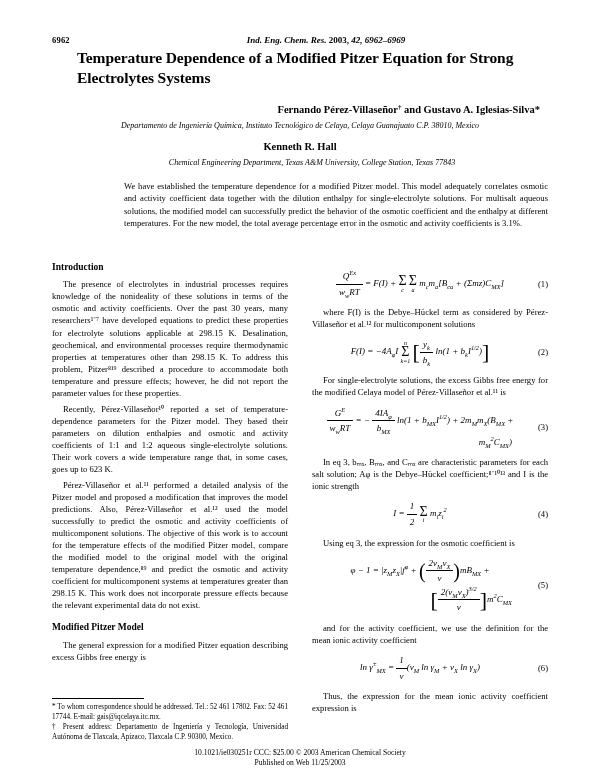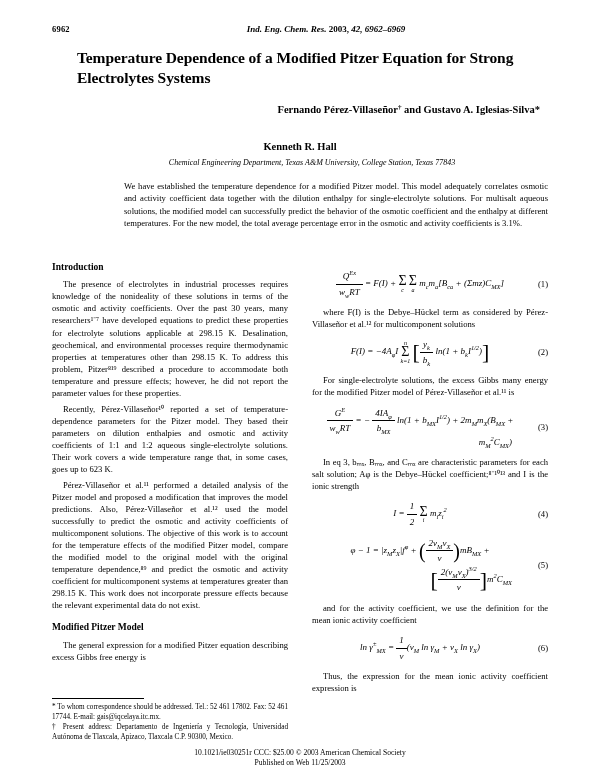--- a/index.html
+++ b/index.html
@@ -19,21 +19,21 @@
     position: relative;
     width: 600px;
     height: 776px;
     padding: 0;
     box-sizing: border-box;
   }
 
   
   .runhead {
     position: absolute;
-    top: 24px;
+    top: 35px;
     left: 52px;
     right: 52px;
     font-size: 8.5px;
     font-weight: bold;
     display: flex;
     align-items: center;
     gap: 34px;
   }
   .runhead .folio {
     font-size: 8.5px;
@@ -248,20 +248,21 @@
     <span class="journal">
       <span>Ind. Eng. Chem. Res. </span><span class="yr">2003,</span><span> 42, 6962–6969</span>
     </span>
   </div>
 
   <div class="title">Temperature Dependence of a Modified Pitzer Equation for Strong Electrolytes Systems</div>
 
   <div class="authors">
     <span>Fernando Pérez-Villaseñor</span><sup>†</sup><span> and Gustavo A. Iglesias-Silva*</span>
   </div>
+  <div class="affil1">Departamento de Ingeniería Química, Instituto Tecnológico de Celaya, Celaya Guanajuato C.P. 38010, Mexico</div>
 
   <div class="author2">Kenneth R. Hall</div>
   <div class="affil2">Chemical Engineering Department, Texas A&amp;M University, College Station, Texas 77843</div>
 
   <div class="abstract">We have established the temperature dependence for a modified Pitzer model. This model adequately correlates osmotic and activity coefficient data together with the dilution enthalpy for single-electrolyte solutions. For multisalt aqueous solutions, the modified model can successfully predict the behavior of the osmotic coefficient and the enthalpy at different temperatures. For the new model, the total average percentage error in the osmotic and activity coefficients is 3.1%.</div>
 
   <div class="col left">
     <h2 class="sec">Introduction</h2>
     <p class="body">The presence of electrolytes in industrial processes requires knowledge of the nonideality of these solutions in terms of the osmotic and activity coefficients. Over the past 30 years, many researchers¹⁻⁷ have developed equations to predict these properties for electrolyte solutions applicable at 298.15 K. Desalination, geochemical, and environmental processes require thermodynamic properties at temperatures other than 298.15 K. To address this problem, Pitzer⁸¹⁹ described a procedure to accommodate both temperature and pressure effects; however, he did not report the parameter values for these properties.</p>
     <p class="body">Recently, Pérez-Villaseñor¹⁰ reported a set of temperature-dependence parameters for the Pitzer model. They based their parameters on dilution enthalpies and osmotic and activity coefficients of 1:1 and 1:2 aqueous single-electrolyte solutions. Their work covers a wide temperature range that, in some cases, goes up to 623 K.</p>
@@ -289,21 +290,21 @@
     <div class="eq">
       <div class="eqbody">
         F(I) = −4A<sub>φ</sub>I
         <span class="sumwrap"><span class="hi">n</span><span class="sg">Σ</span><span class="lo">k=1</span></span>
         <span class="brk">[</span><span class="frac"><span class="num">y<sub>k</sub></span><span class="den">b<sub>k</sub></span></span>
         ln(1 + b<sub>k</sub>I<sup>1/2</sup>)<span class="brk">]</span>
       </div>
       <div class="eqnum">(2)</div>
     </div>
 
-    <p class="body nofirst">For single-electrolyte solutions, the excess Gibbs many energy for the modified Pitzer model of Pérez-Villaseñor et al.¹¹ is</p>
+    <p class="body nofirst">For single-electrolyte solutions, the excess Gibbs free energy for the modified Celaya model of Pérez-Villaseñor et al.¹¹ is</p>
 
     <div class="eq">
       <div class="eqstack">
         <div style="text-align:center; font-style:italic;">
           <span class="frac"><span class="num">G<sup>E</sup></span><span class="den">w<sub>w</sub>RT</span></span>
           = − <span class="frac"><span class="num">4IA<sub>φ</sub></span><span class="den">b<sub>MX</sub></span></span>
           ln(1 + b<sub>MX</sub>I<sup>1/2</sup>) + 2m<sub>M</sub>m<sub>X</sub>(B<sub>MX</sub> +
         </div>
         <div class="eqline2">
           m<sub>M</sub><sup>2</sup>C<sub>MX</sub>)
@@ -316,20 +317,21 @@
 
     <div class="eq">
       <div class="eqbody">
         I = <span class="frac"><span class="num">1</span><span class="den">2</span></span>
         <span class="sumwrap"><span class="sg">Σ</span><span class="lo">i</span></span>
         m<sub>i</sub>z<sub>i</sub><sup>2</sup>
       </div>
       <div class="eqnum">(4)</div>
     </div>
 
+    <p class="body nofirst">Using eq 3, the expression for the osmotic coefficient is</p>
 
     <div class="eq">
       <div class="eqstack">
         <div style="text-align:center; font-style:italic;">
           φ − 1 = |z<sub>M</sub>z<sub>X</sub>|f<sup>φ</sup> +
           <span class="paren-big">(</span><span class="frac"><span class="num">2ν<sub>M</sub>ν<sub>X</sub></span><span class="den">ν</span></span><span class="paren-big">)</span>mB<sub>MX</sub> +
         </div>
         <div class="eqline2">
           <span class="brk">[</span><span class="frac"><span class="num">2(ν<sub>M</sub>ν<sub>X</sub>)<sup>3/2</sup></span><span class="den">ν</span></span><span class="brk">]</span>m<sup>2</sup>C<sub>MX</sub>
         </div>

